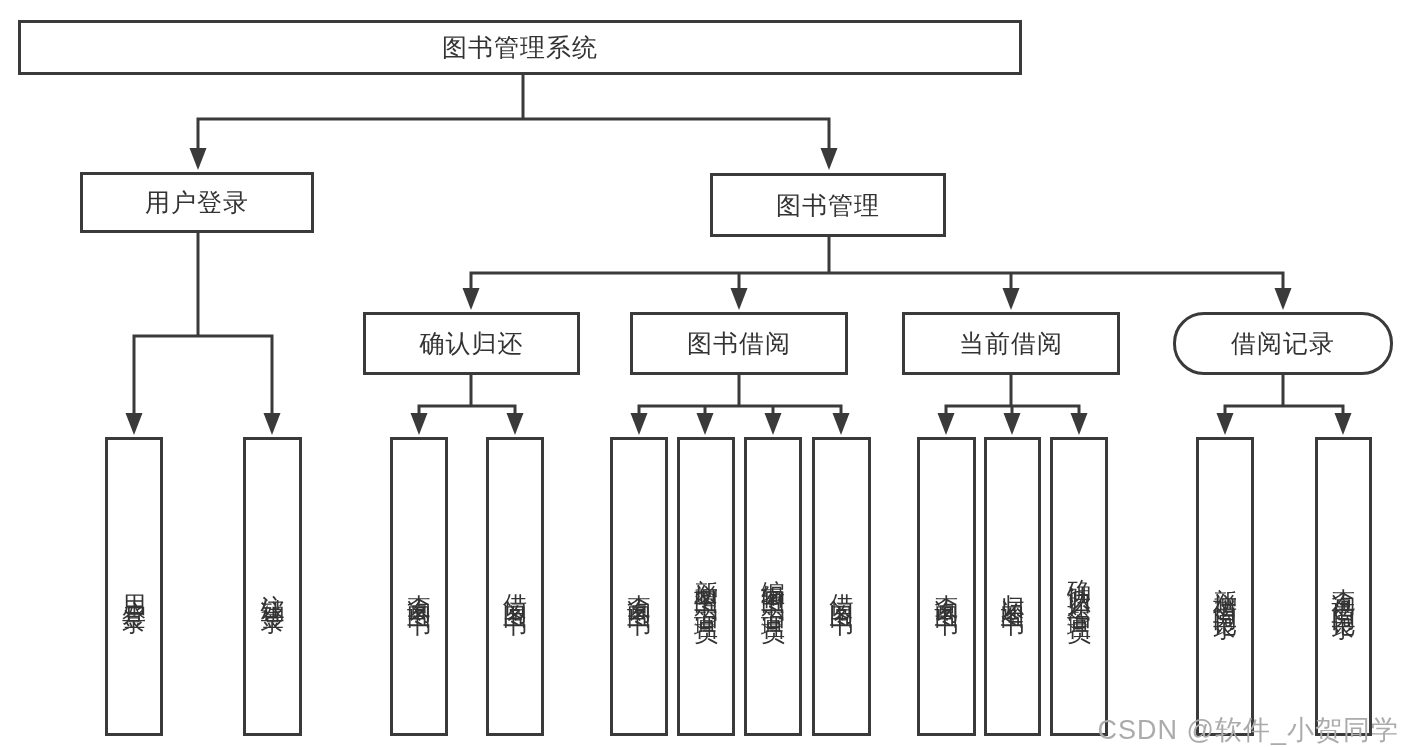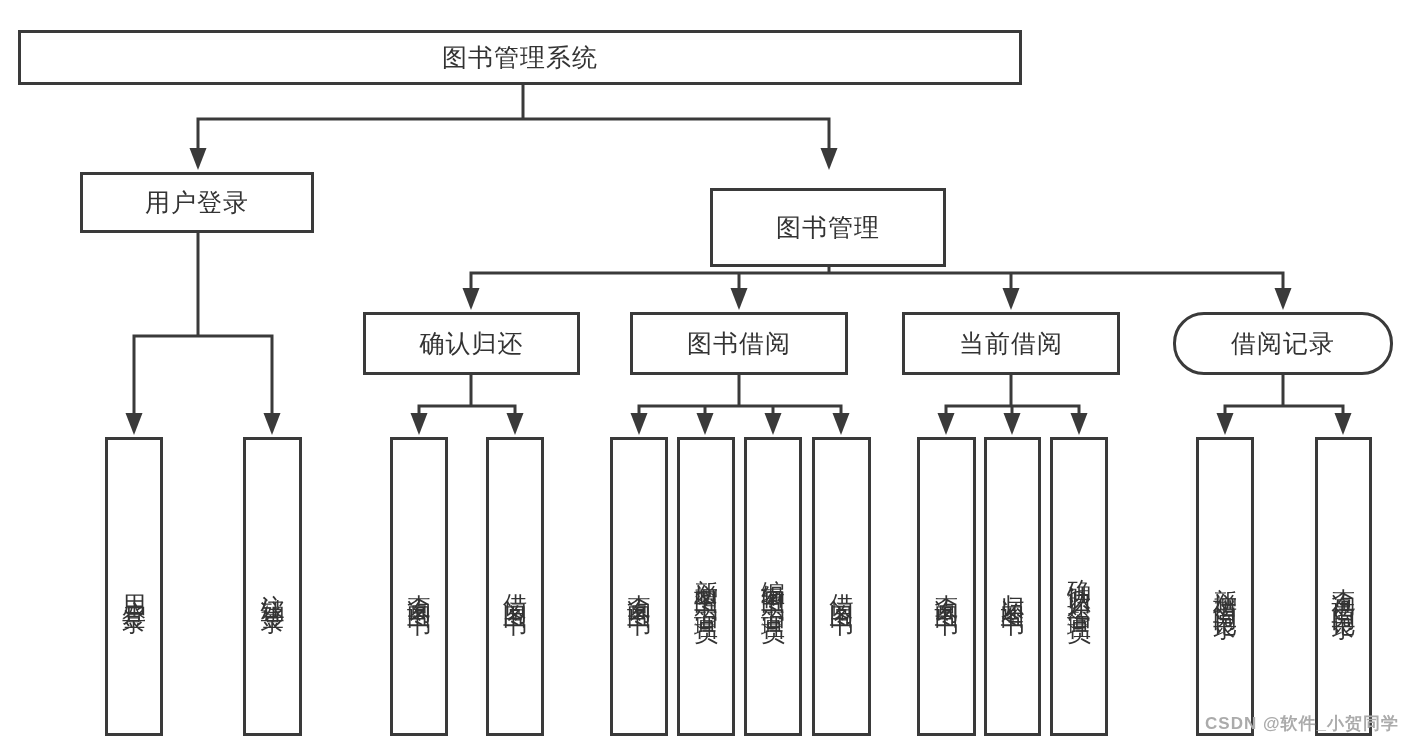--- a/index.html
+++ b/index.html
@@ -49,26 +49,25 @@
     text-orientation: mixed;
     font-size: 24px;
     letter-spacing: 6px;
     line-height: 1;
     color: #333333;
   }
   #watermark {
     position: absolute;
     top: 712px;
     right: 6px;
-    font-size: 17px;
+    font-size: 27px;
     color: #ababab;
     letter-spacing: 1px;
     z-index: 5;
     white-space: nowrap;
-    font-weight: bold;
   }
   .cline {
     stroke: #3a3a3a;
     stroke-width: 3;
     fill: none;
   }
   .ahead {
     fill: #3a3a3a;
     stroke: none;
   }
@@ -119,28 +118,28 @@
     <polygon class="ahead" points="937.5,413 954.5,413 946,435"></polygon>
     <polygon class="ahead" points="1003.5,413 1020.5,413 1012,435"></polygon>
     <polygon class="ahead" points="1070.5,413 1087.5,413 1079,435"></polygon>
 
     <path class="cline" d="M1283 375 V406"></path>
     <path class="cline" d="M1225 416 V406 H1343 V416"></path>
     <polygon class="ahead" points="1216.5,413 1233.5,413 1225,435"></polygon>
     <polygon class="ahead" points="1334.5,413 1351.5,413 1343,435"></polygon>
   </svg>
 
-  <div class="box hbox" style="left:18px; top:30px; width:1004px; height:55px;">
+  <div class="box hbox" style="left:18px; top:20px; width:1004px; height:55px;">
     <span>图书管理系统</span>
   </div>
 
   <div class="box hbox" style="left:80px; top:172px; width:234px; height:61px;">
     <span>用户登录</span>
   </div>
-  <div class="box hbox" style="left:710px; top:188px; width:236px; height:79px;">
+  <div class="box hbox" style="left:710px; top:173px; width:236px; height:64px;">
     <span>图书管理</span>
   </div>
 
   <div class="box hbox" style="left:363px; top:312px; width:217px; height:63px;">
     <span>确认归还</span>
   </div>
   <div class="box hbox" style="left:902px; top:312px; width:218px; height:63px;">
     <span>当前借阅</span>
   </div>
   <div class="box hbox" style="left:630px; top:312px; width:218px; height:63px;">

